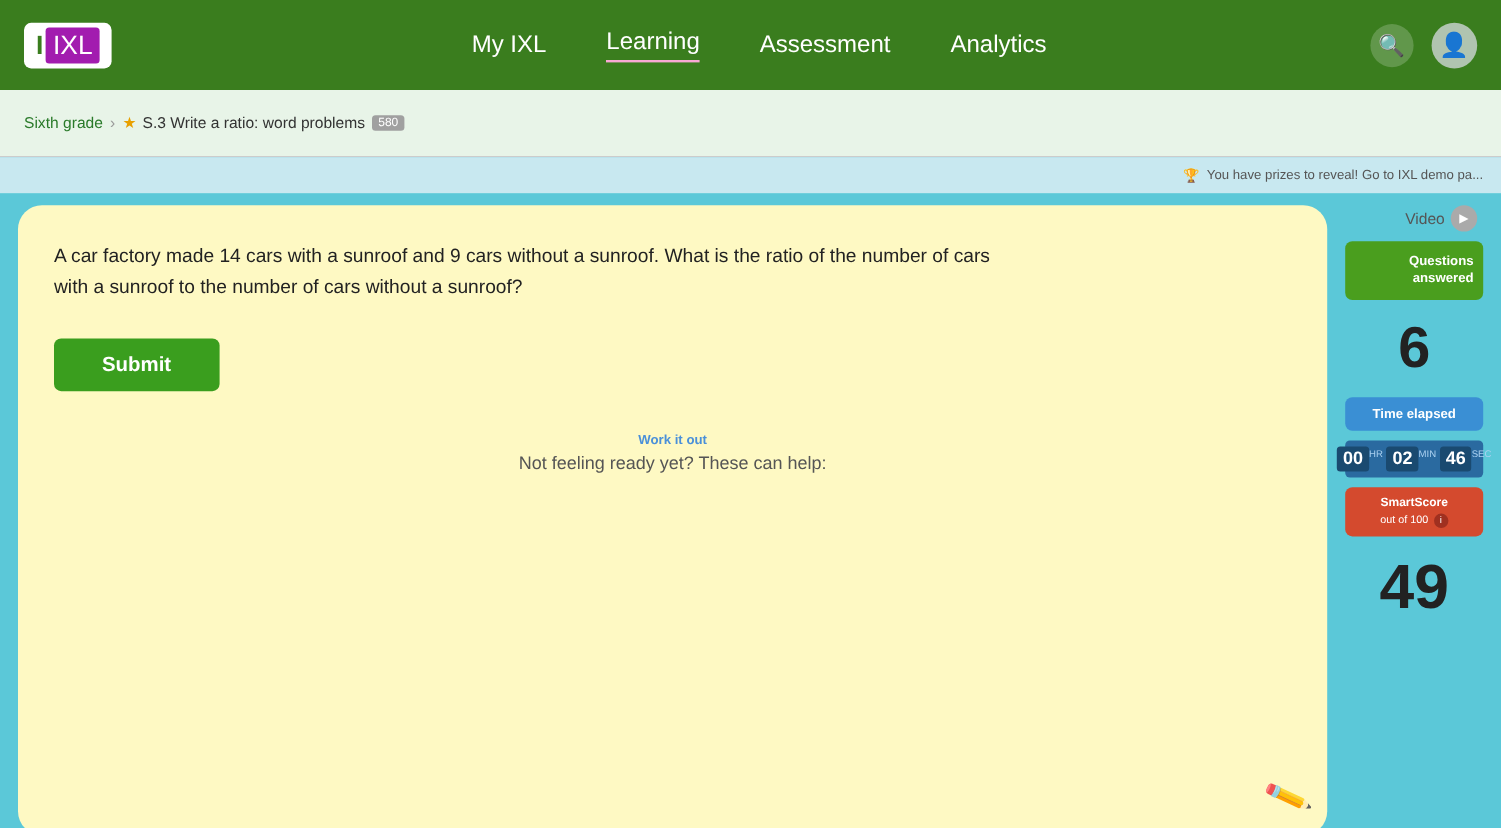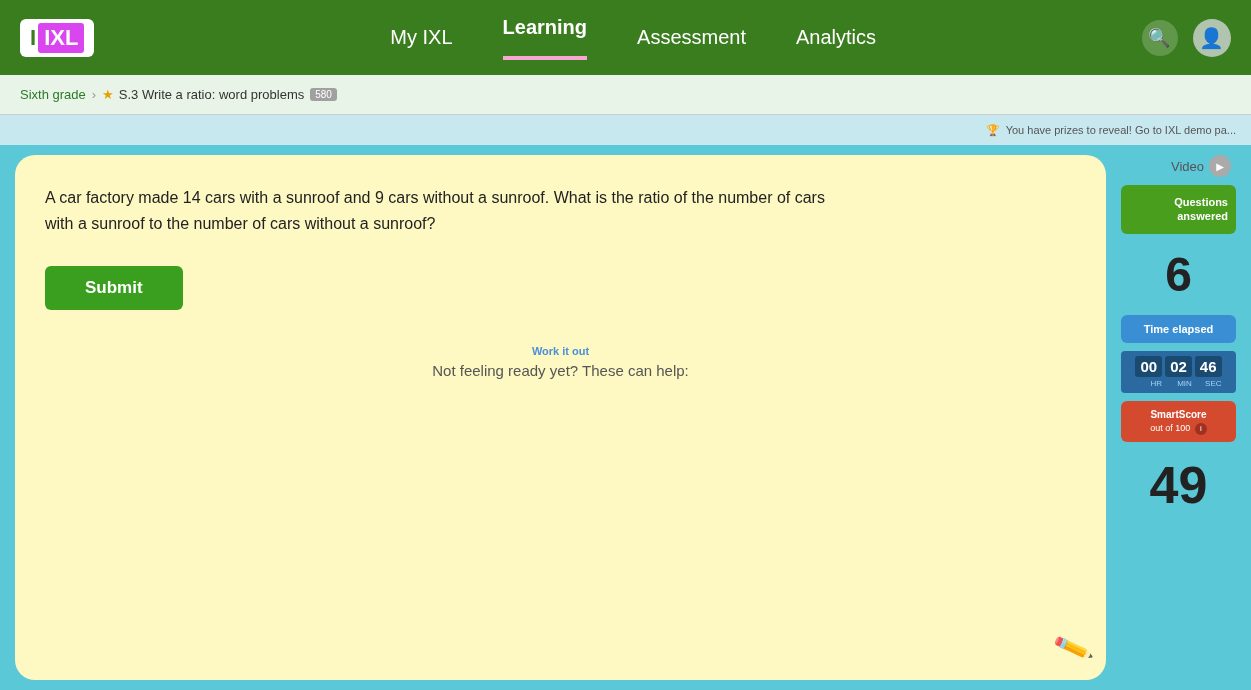--- a/index.html
+++ b/index.html
@@ -28,45 +28,45 @@
       align-items: center;
       margin-right: 30px;
     }
     .logo-i {
       color: #3a7d1e;
       font-weight: bold;
       font-size: 22px;
       margin-right: 2px;
     }
     .logo-ixl {
-      background: #d946ef;
-      color: white;
-      font-weight: bold;
+      background: #a21caf;
+      color: white;
+      font-weight: normal;
       font-size: 22px;
       padding: 2px 6px;
       border-radius: 3px;
     }
     .nav-links {
       display: flex;
       gap: 50px;
       flex: 1;
       justify-content: center;
       align-items: center;
     }
     .nav-link {
       color: white;
       font-size: 20px;
       font-weight: 500;
       cursor: pointer;
       text-decoration: none;
     }
     .nav-link.active {
-      font-weight: bold;
-      border-bottom: 4px solid #f9a8d4;
-      padding-bottom: 17px;
+      font-weight: normal;
+      border-bottom: 2px solid #f9a8d4;
+      padding-bottom: 3px;
     }
     .nav-icons {
       display: flex;
       gap: 15px;
       align-items: center;
     }
     .nav-icon-circle {
       width: 36px;
       height: 36px;
       border-radius: 50%;
@@ -87,21 +87,21 @@
       align-items: center;
       justify-content: center;
       color: #555;
       font-size: 20px;
       cursor: pointer;
     }
 
     
     .breadcrumb-bar {
       background: #e8f4e8;
-      height: 40px;
+      height: 56px;
       display: flex;
       align-items: center;
       padding: 0 20px;
       font-size: 13px;
       color: #444;
       border-bottom: 1px solid #ccc;
     }
     .breadcrumb-link {
       color: #2a7a2a;
       cursor: pointer;
@@ -286,22 +286,22 @@
     .timer-display {
       display: flex;
       justify-content: center;
       gap: 3px;
       background: #2a6aa0;
       border-radius: 4px;
       padding: 5px;
     }
     .timer-segment {
       display: flex;
-      flex-direction: column;
-      align-items: flex-end;
+      flex-direction: row;
+      align-items: flex-start;
     }
     .timer-value {
       background: #1a4a70;
       color: white;
       font-size: 15px;
       font-weight: bold;
       padding: 2px 5px;
       border-radius: 3px;
       min-width: 26px;
       text-align: center;

